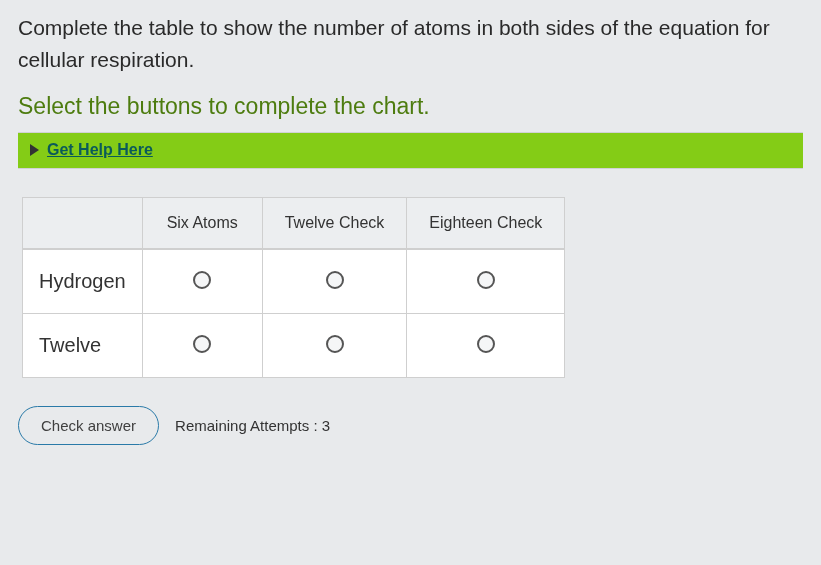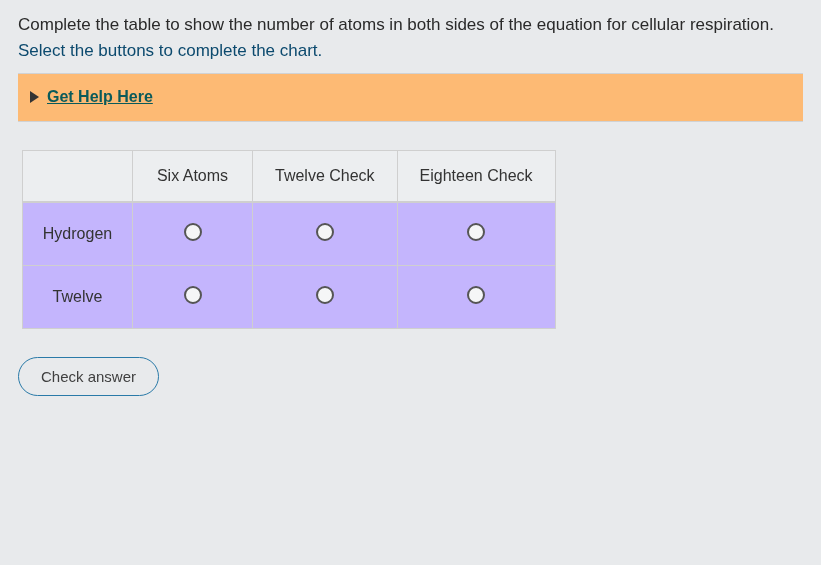--- a/index.html
+++ b/index.html
@@ -11,77 +11,77 @@
       font-family: Arial, Helvetica, sans-serif;
       background: #e8eaec;
       width: 821px;
       height: 565px;
       padding: 12px 18px;
       color: #333;
       font-size: 16px;
     }
     .question-text {
       line-height: 1.5;
-      margin-bottom: 3px;
-      font-size: 17px;
+      margin-bottom: 18px;
+      font-size: 21px;
       color: #2a2a2a;
     }
     .instruction {
-      font-size: 17px;
-      color: #0c4a6e;
+      font-size: 23px;
+      color: #4d7c0f;
       margin-bottom: 12px;
     }
     .help-bar {
-      background: #fdba74;
+      background: #84cc16;
       border-top: 1px solid #d0d2d4;
       border-bottom: 1px solid #d0d2d4;
-      padding: 14px 12px;
+      padding: 8px 12px;
       margin-bottom: 28px;
     }
     .help-link {
       display: inline-flex;
       align-items: center;
       gap: 8px;
       color: #0a5a5a;
       text-decoration: underline;
       font-weight: 600;
       cursor: pointer;
     }
     .help-link .tri {
       width: 0;
       height: 0;
       border-top: 6px solid transparent;
       border-bottom: 6px solid transparent;
       border-left: 9px solid #333;
     }
     table.atom-table {
       border-collapse: collapse;
-      background: #c4b5fd;
+      background: #ffffff;
       margin-left: 4px;
     }
     table.atom-table th, table.atom-table td {
       border: 1px solid #cfcfcf;
       text-align: center;
       font-weight: normal;
       color: #333;
     }
     table.atom-table thead th {
       padding: 16px 22px;
       font-size: 16px;
       background: #eceef0;
       border-bottom: 2px solid #cfcfcf;
     }
     table.atom-table thead th.corner {
       background: #eceef0;
     }
     table.atom-table tbody th {
-      text-align: center;
+      text-align: left;
       padding: 20px 16px;
       min-width: 110px;
-      font-size: 16px;
+      font-size: 20px;
     }
     table.atom-table tbody td {
       padding: 20px 10px;
       min-width: 120px;
     }
     .radio {
       width: 18px;
       height: 18px;
       border: 2px solid #555;
       border-radius: 50%;
@@ -143,13 +143,14 @@
       <th>Twelve</th>
       <td><span class="radio"></span></td>
       <td><span class="radio"></span></td>
       <td><span class="radio"></span></td>
     </tr>
   </tbody>
 </table>
 
 <div class="footer">
   <button class="check-btn">Check answer</button>
+  <span class="attempts">Remaining Attempts : 3</span>
 </div>
 
 </body></html>

